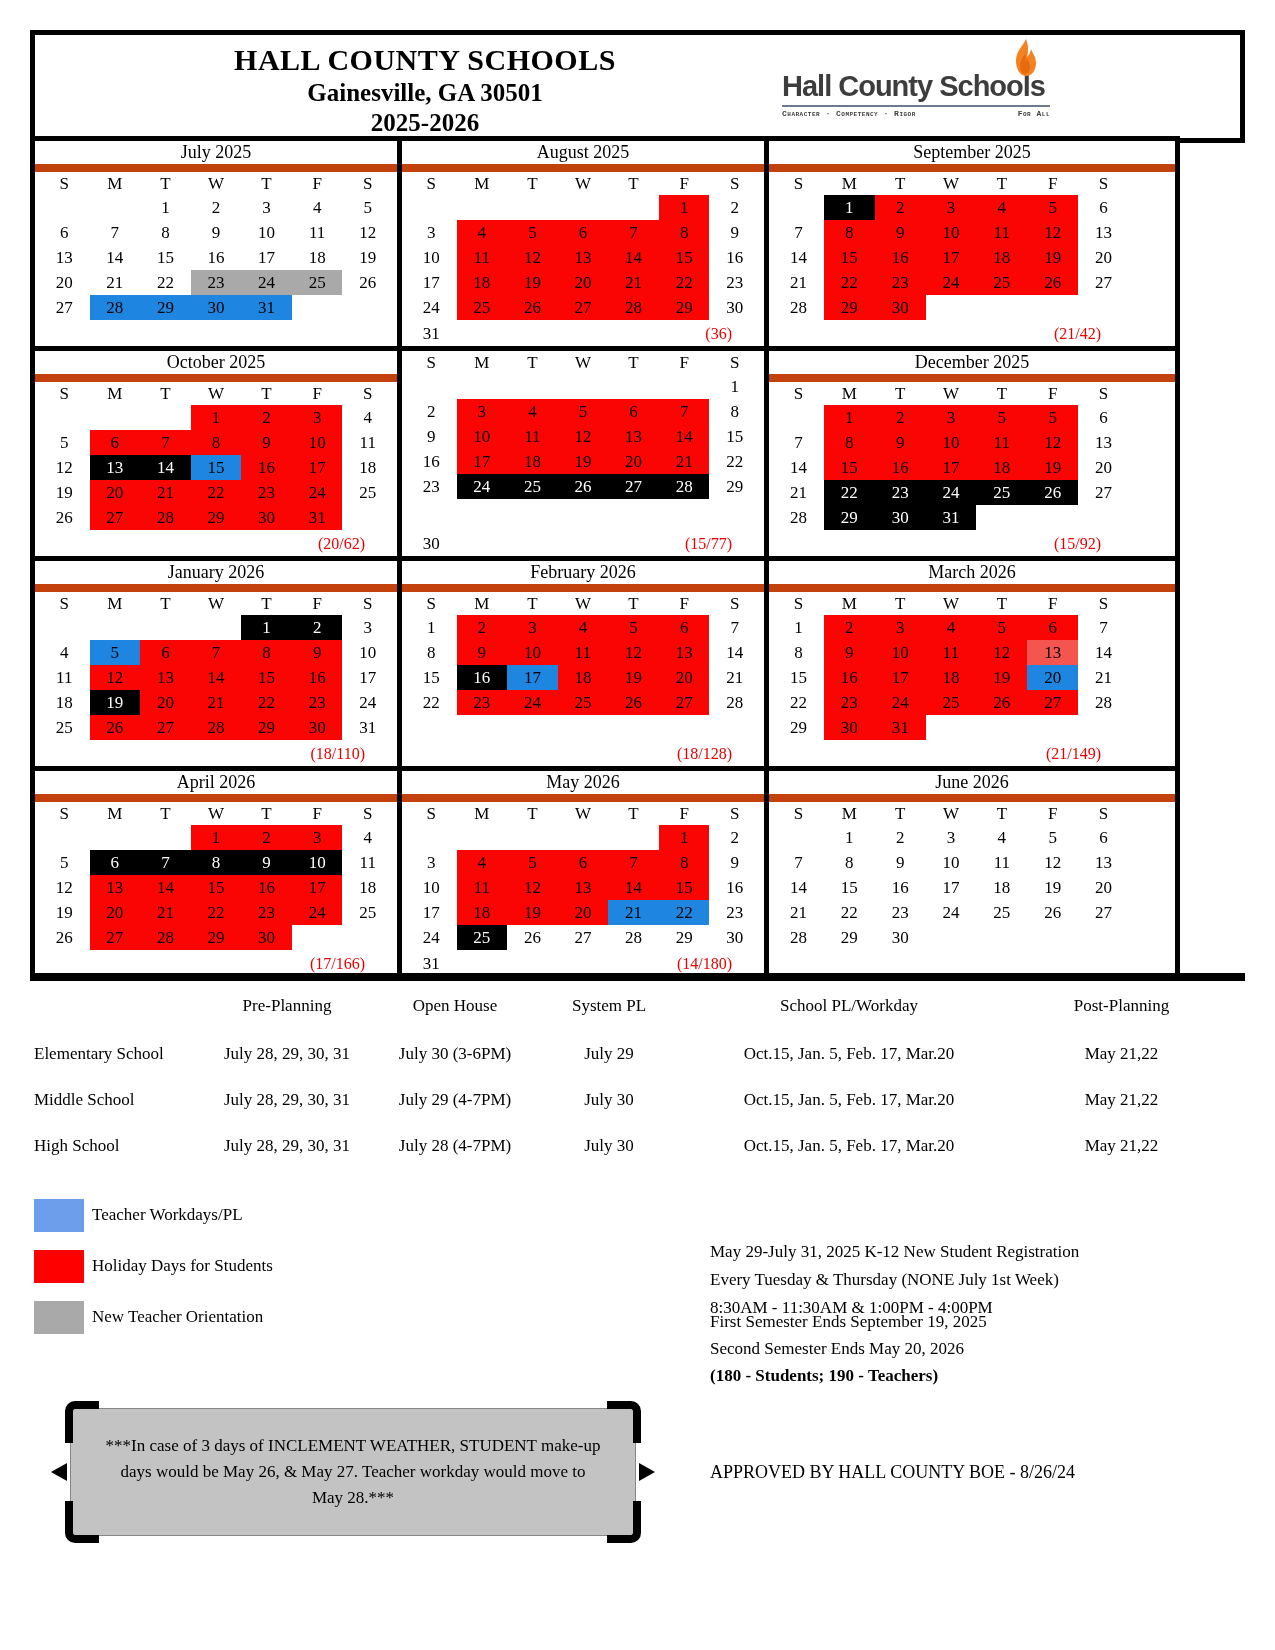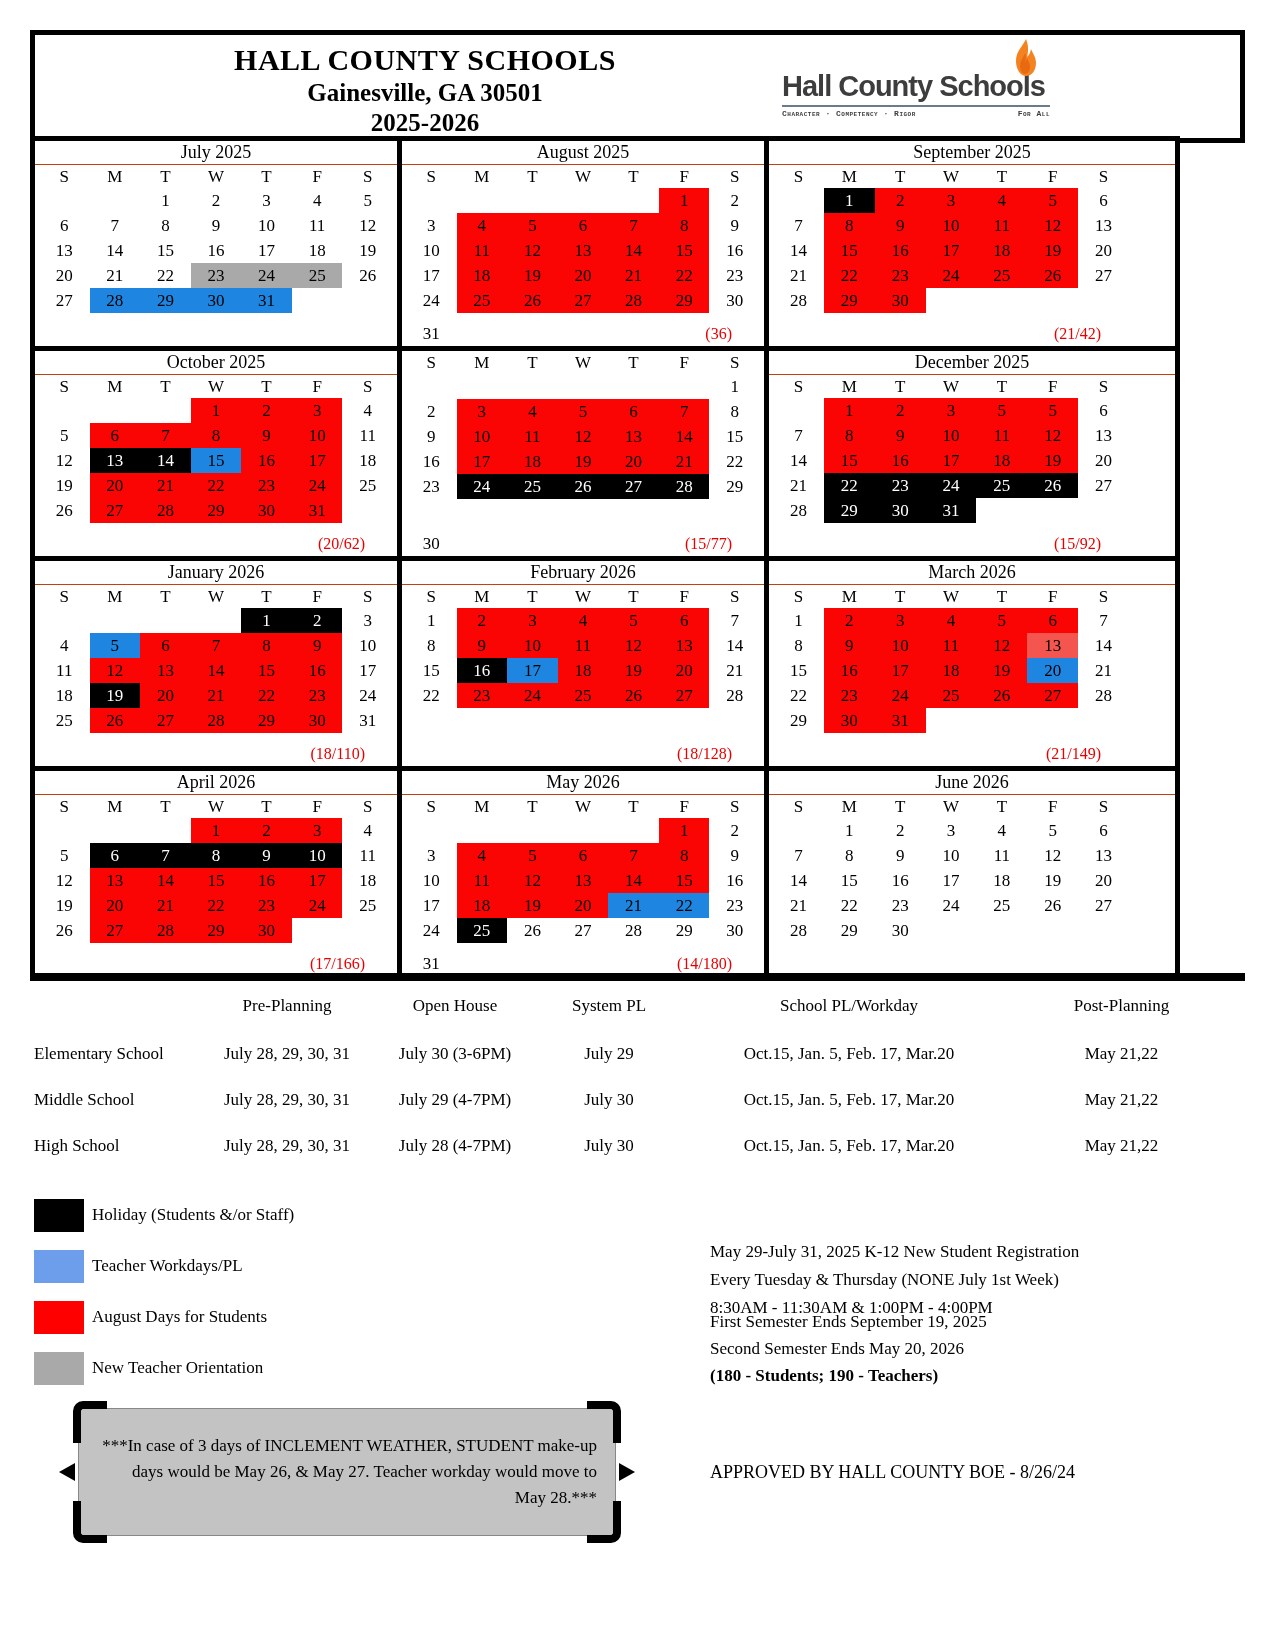--- a/index.html
+++ b/index.html
@@ -16,21 +16,21 @@
   .logo-top{position:relative;height:46px;}
   .logo-name{font-family:"Liberation Sans",sans-serif;font-weight:bold;font-size:29px;color:#3d3d3d;letter-spacing:-1px;position:absolute;left:0;bottom:0;}
   .logo-flame{position:absolute;right:12px;top:-18px;width:26px;height:40px;}
   .logo-rule{border-top:2px solid #6b7b8d;margin-top:2px;}
   .logo-tagrow{display:flex;justify-content:space-between;font-family:Liberation Mono, monospace;font-size:8px;color:#3d3d3d;margin-top:2px;letter-spacing:.5px;font-variant:small-caps;font-weight:bold;}
 
   
   .calendar{position:absolute;left:0;top:106px;width:1140px;border:5px solid #000;background:#000;
             display:grid;grid-template-columns:362px 362px 406px;grid-template-rows:repeat(4,205px);gap:5px;}
   .month{background:#fff;display:flex;flex-direction:column;overflow:hidden;}
-  .mtitle{height:23px;line-height:23px;text-align:center;font-size:18px;border-bottom:1px solid #c2410c;}
+  .mtitle{height:23px;line-height:23px;text-align:center;font-size:18px;border-bottom:8px solid #c2410c;}
   .mbody{flex:1;display:flex;flex-direction:column;padding:0 4px;}
   .col3 .mbody{padding-right:46px;}
   .wrow{display:grid;grid-template-columns:repeat(7,1fr);}
   .dow{height:23px;}
   .dow .cell{line-height:23px;font-size:17px;}
   .cell{text-align:center;font-size:17px;line-height:25px;height:25px;}
   .c-w{background:transparent;}
   .c-r{background:#FB0404;}
   .c-b{background:#000;color:#fff;}
   .c-u{background:#1E86E0;}
@@ -47,22 +47,22 @@
   .sched-row > div:first-child{text-align:left;padding-left:4px;}
   .sched-head{margin-bottom:28px;}
 
   
   .legend{position:absolute;left:4px;top:1168px;}
   .legend-item{display:flex;align-items:center;height:34px;margin-bottom:17px;}
   .swatch{width:50px;height:33px;margin-right:8px;flex:none;}
   .legend-label{font-size:17px;}
 
   
-  .note-box{position:absolute;left:48px;top:1378px;width:500px;background:#C3C3C3;border:1px solid #888;
-            padding:24px 18px;text-align:right;font-size:17px;line-height:26px;}
+  .note-box{position:absolute;left:40px;top:1378px;width:500px;background:#C3C3C3;border:1px solid #888;
+            padding:24px 32px;text-align:center;font-size:17px;line-height:26px;}
   .bracket{position:absolute;width:26px;height:34px;}
   .bk-tl{left:-6px;top:-8px;border-left:8px solid #000;border-top:8px solid #000;border-top-left-radius:10px;}
   .bk-tr{right:-6px;top:-8px;border-right:8px solid #000;border-top:8px solid #000;border-top-right-radius:10px;}
   .bk-bl{left:-6px;bottom:-8px;border-left:8px solid #000;border-bottom:8px solid #000;border-bottom-left-radius:10px;}
   .bk-br{right:-6px;bottom:-8px;border-right:8px solid #000;border-bottom:8px solid #000;border-bottom-right-radius:10px;}
   .nub{position:absolute;top:50%;margin-top:-9px;width:0;height:0;border-top:9px solid transparent;border-bottom:9px solid transparent;}
   .nub-l{left:-20px;border-right:16px solid #000;}
   .nub-r{right:-20px;border-left:16px solid #000;}
 
   
@@ -870,30 +870,26 @@
         <div>July 28, 29, 30, 31</div>
         <div>July 28 (4-7PM)</div>
         <div>July 30</div>
         <div>Oct.15, Jan. 5, Feb. 17, Mar.20</div>
         <div>May 21,22</div>
       </div>
     </div>
 
   <div class="legend" id="legend">
       <div class="legend-item">
-        <div class="swatch" style="background: rgb(0, 0, 0);"></div>
-        <div class="legend-label">Holiday (Students &amp;/or Staff)</div>
-      </div>
-      <div class="legend-item">
         <div class="swatch" style="background: rgb(109, 158, 235);"></div>
         <div class="legend-label">Teacher Workdays/PL</div>
       </div>
       <div class="legend-item">
         <div class="swatch" style="background: rgb(255, 0, 0);"></div>
-        <div class="legend-label">August Days for Students</div>
+        <div class="legend-label">Holiday Days for Students</div>
       </div>
       <div class="legend-item">
         <div class="swatch" style="background: rgb(169, 169, 169);"></div>
         <div class="legend-label">New Teacher Orientation</div>
       </div>
     </div>
 
   <div class="note-box">
     <span>***In case of 3 days of INCLEMENT WEATHER, STUDENT make-up days would be May 26, &amp; May 27. Teacher workday would move to May 28.***</span>
     <div class="bracket bk-tl"></div>

